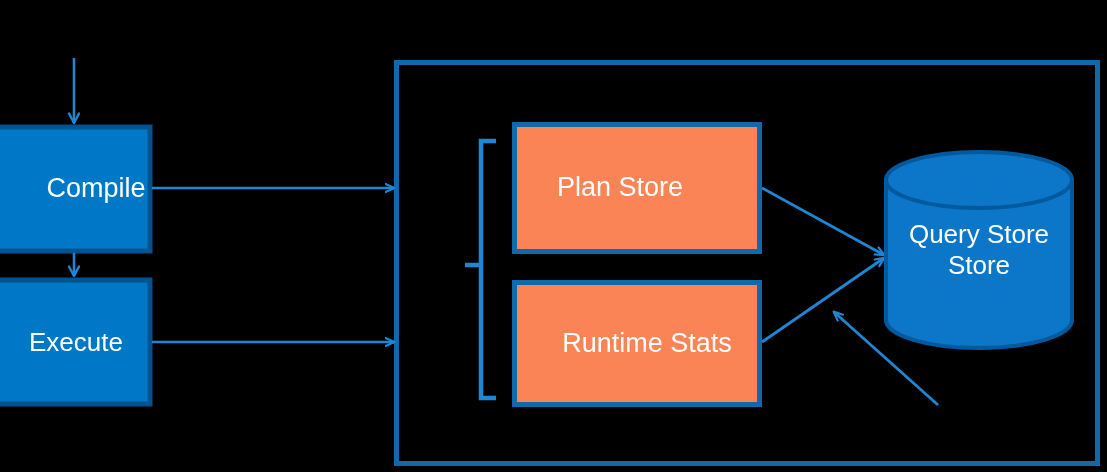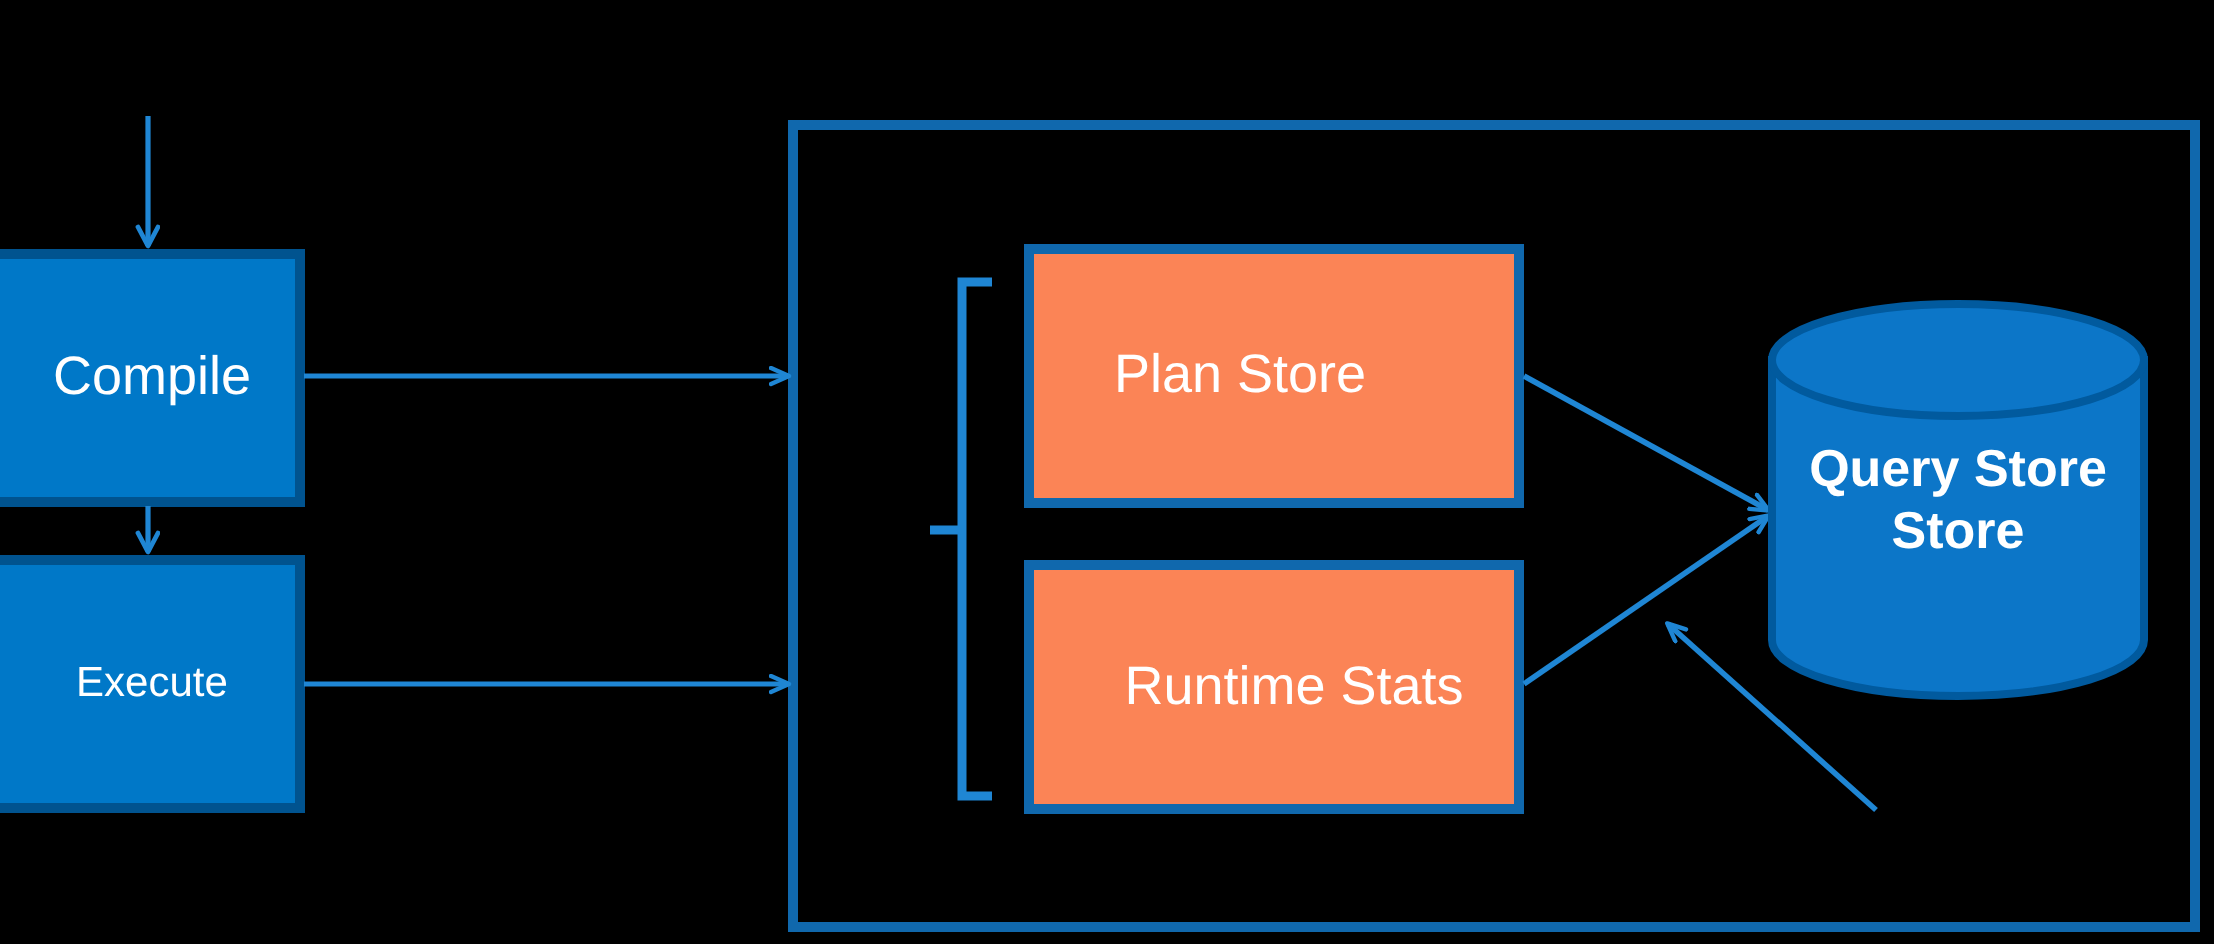--- a/index.html
+++ b/index.html
@@ -30,39 +30,40 @@
     text-align: center;
     color: #ffffff;
     font-family: "Liberation Sans", sans-serif;
     font-weight: 400;
     pointer-events: none;
     line-height: 1.18;
   }
   #label-compile {
     left: 0px; top: 125px; width: 152px; height: 128px;
     font-size: 27px;
+    padding-left: 20px;
   }
   #label-execute {
     left: 0px; top: 278px; width: 152px; height: 128px;
-    font-size: 21px;
+    font-size: 26px;
   }
   #label-plan-store {
     left: 512px; top: 122px; width: 216px; height: 132px;
     font-size: 27px;
   }
   #label-runtime-stats {
     left: 512px; top: 280px; width: 270px; height: 127px;
     font-size: 27px;
   }
   #label-query-store-schema {
     left: 886px; top: 180px; width: 186px; height: 140px;
     font-size: 26px;
     flex-direction: column;
   }
-  #label-query-store-schema span { display: block; font-weight: bold; }
+  #label-query-store-schema span { display: block; }
 </style>
 </head>
 <body>
 
 <div id="canvas">
 
   <svg id="diagram-svg" viewBox="0 0 1107 472" xmlns="http://www.w3.org/2000/svg">
 
     <defs>
       <marker id="arrow-open" markerWidth="12" markerHeight="12" refX="9.5" refY="5" orient="auto" markerUnits="userSpaceOnUse">

